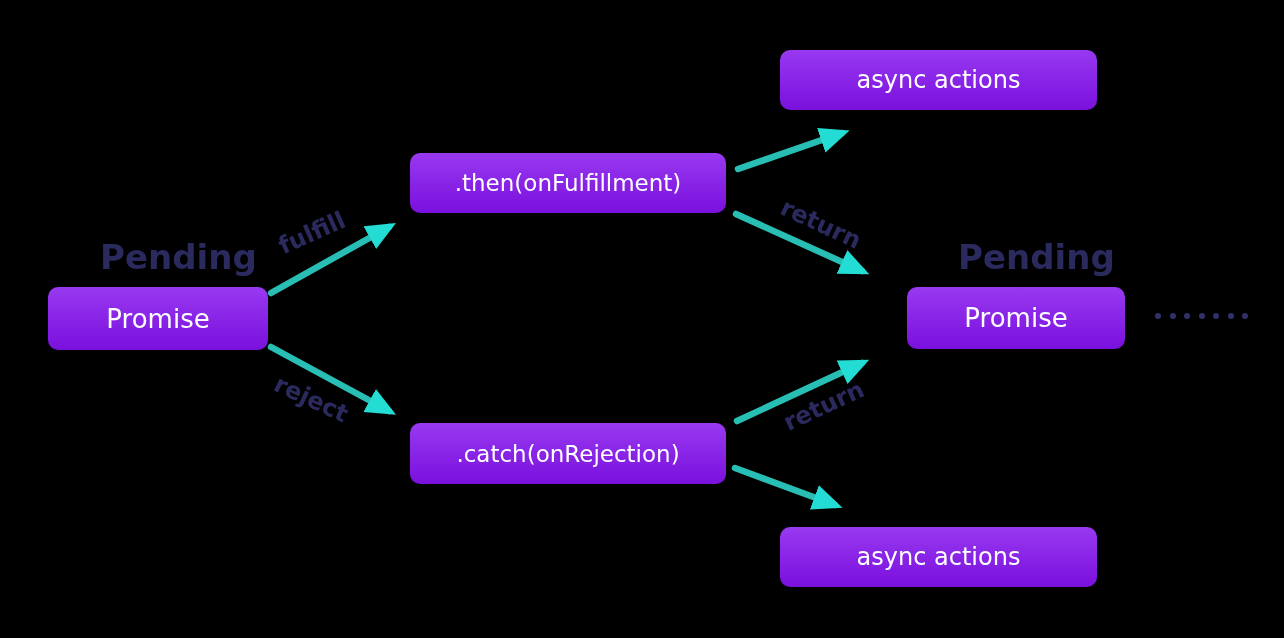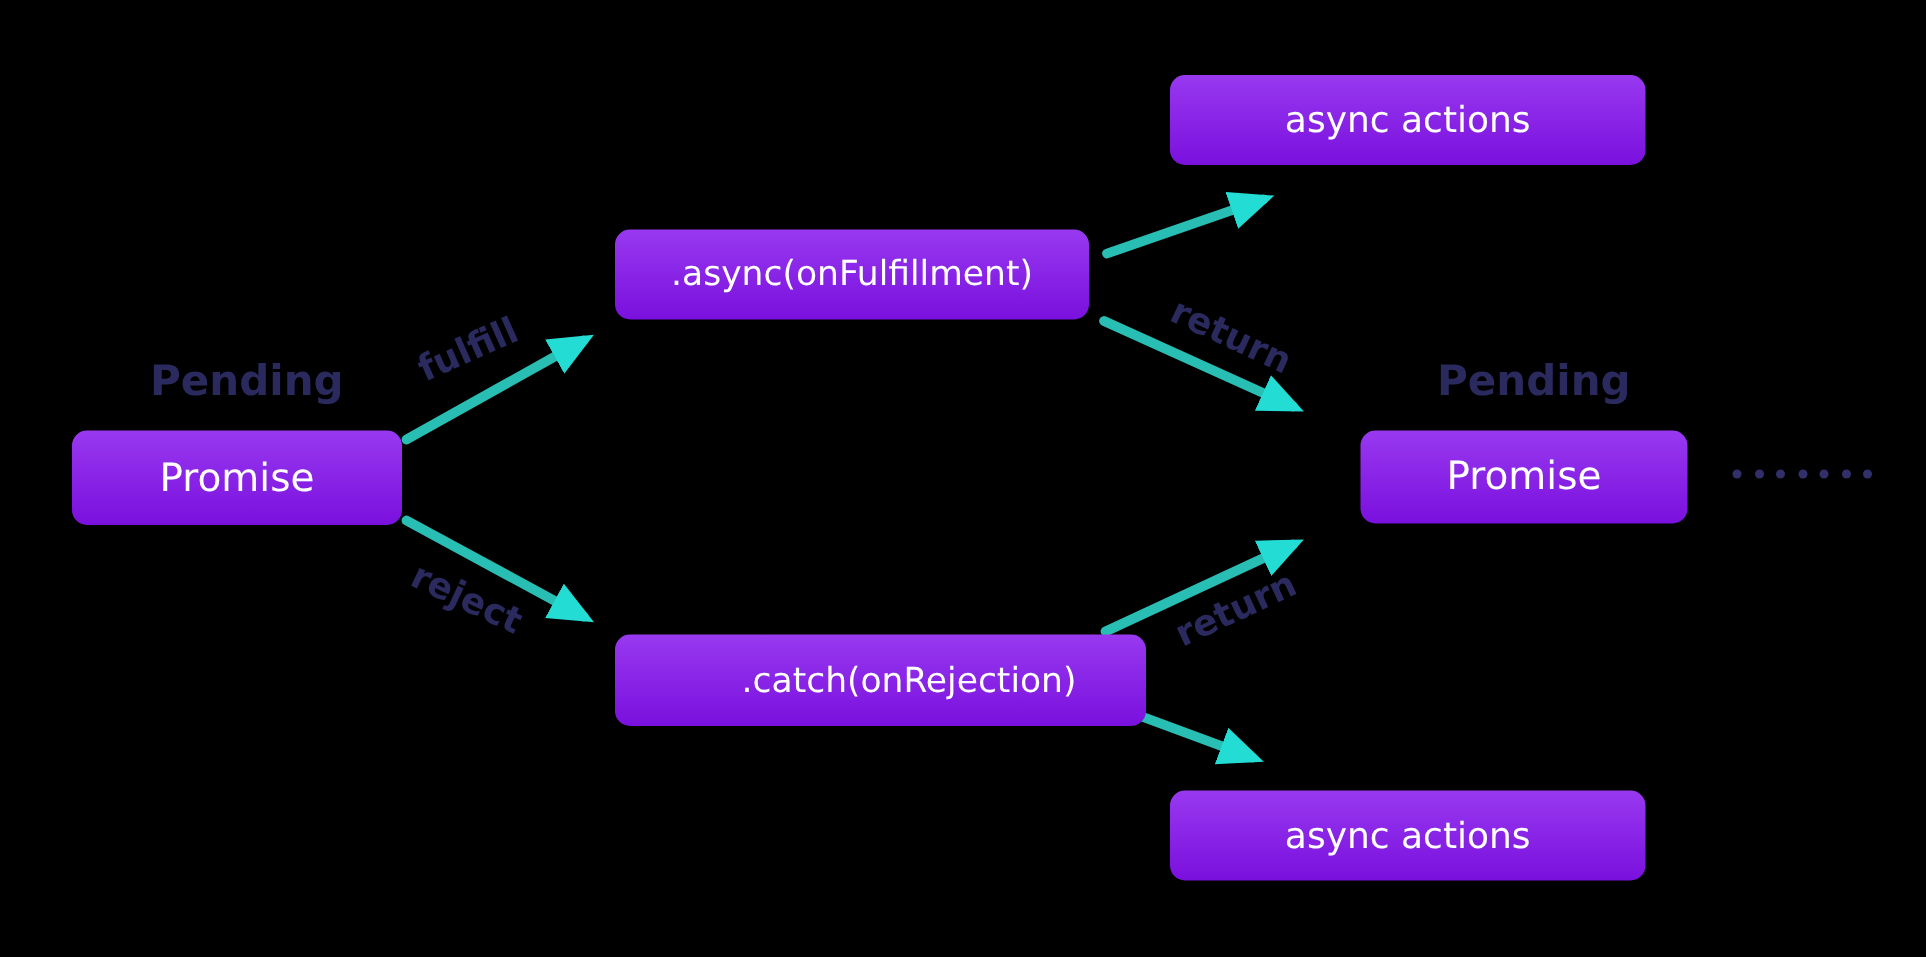--- a/index.html
+++ b/index.html
@@ -33,29 +33,29 @@
     align-items: center;
     justify-content: center;
     background: linear-gradient(180deg, var(--box-gradient-top, #9839f0) 0%, var(--box-gradient-bottom, #7a10dd) 100%);
     border-radius: 10px;
     color: var(--box-text, #fff);
     font-weight: 400;
     text-align: center;
   }
   .node-left-promise   { left: 48px;  top: 287px; width: 220px; height: 63px; font-size: 26px; }
   .node-then           { left: 410px; top: 153px; width: 316px; height: 60px; font-size: 23px; }
-  .node-catch          { left: 410px; top: 423px; width: 316px; height: 61px; font-size: 23px; padding-left: 38px; }
+  .node-catch          { left: 410px; top: 423px; width: 316px; height: 61px; font-size: 23px; }
   .node-async-top      { left: 780px; top: 50px;  width: 317px; height: 60px; font-size: 24px; }
   .node-async-bottom   { left: 780px; top: 527px; width: 317px; height: 60px; font-size: 24px; }
   .node-right-promise  { left: 907px; top: 287px; width: 218px; height: 62px; font-size: 26px; }
   .state-label {
     position: absolute;
     color: var(--label-text, #2b2a5e);
     font-weight: 700;
-    font-size: 28px;
+    font-size: 34px;
     white-space: nowrap;
   }
   .pending-left  { left: 100px; top: 237px; }
   .pending-right { left: 958px; top: 237px; }
   .edge-label {
     position: absolute;
     color: var(--label-text, #2b2a5e);
     font-weight: 700;
     font-size: 24px;
     white-space: nowrap;
@@ -99,21 +99,21 @@
     <line class="arrow-line" x1="735" y1="468" x2="835" y2="505" marker-end="url(#arrowhead)"></line>
   </svg>
 
   <div class="state-label pending-left">Pending</div>
   <div class="state-label pending-right">Pending</div>
 
   <div class="node node-left-promise">
     <span>Promise</span>
   </div>
   <div class="node node-then">
-    <span>.async(onFulfillment)</span>
+    <span>.then(onFulfillment)</span>
   </div>
   <div class="node node-catch">
     <span>.catch(onRejection)</span>
   </div>
   <div class="node node-async-top">
     <span>async actions</span>
   </div>
   <div class="node node-async-bottom">
     <span>async actions</span>
   </div>

